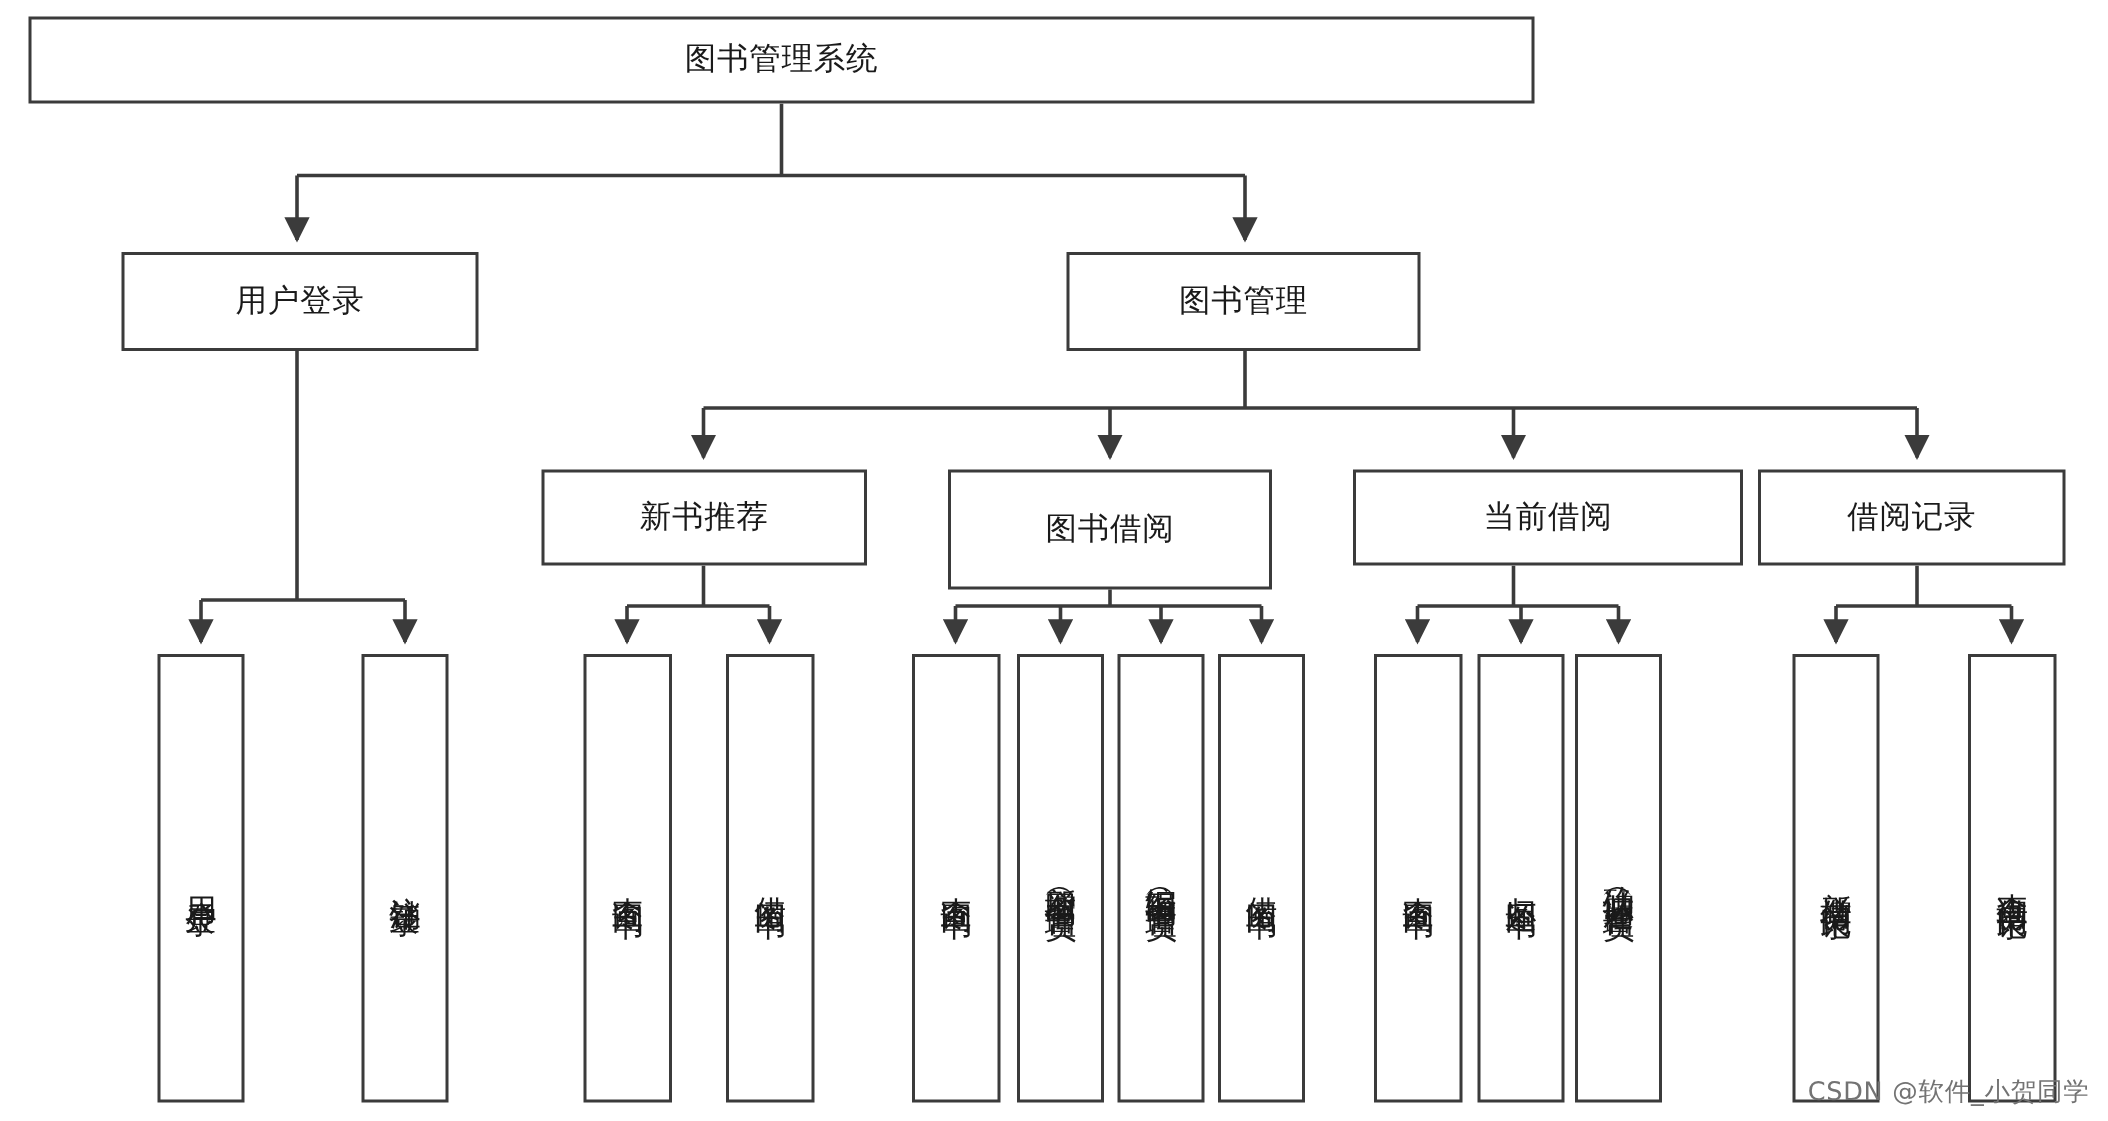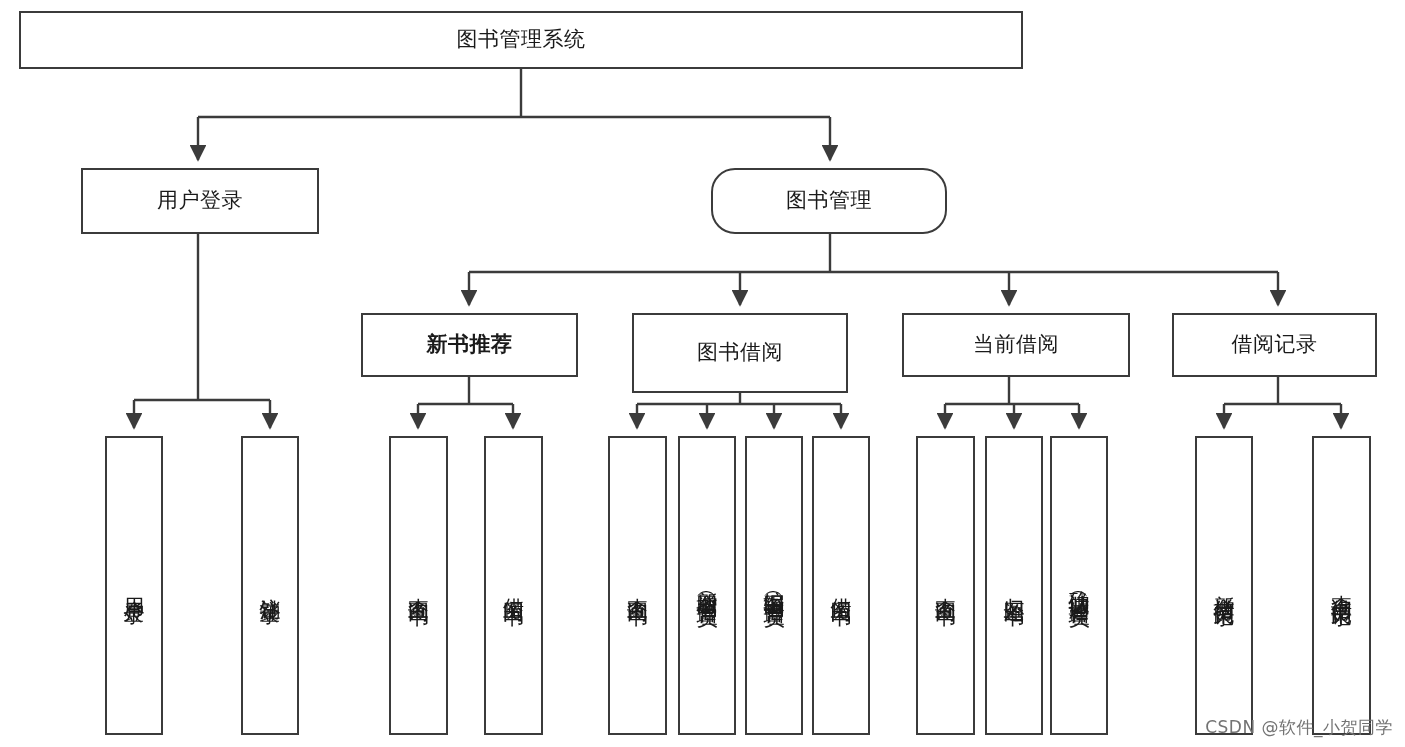--- a/index.html
+++ b/index.html
@@ -123,31 +123,31 @@
     </g>
   </svg>
 
   <div class="node h root" style="left: 19px; top: 11px; width: 1004px; height: 58px;">
     <span>图书管理系统</span>
   </div>
 
   <div class="node h" style="left: 81px; top: 168px; width: 238px; height: 66px;">
     <span>用户登录</span>
   </div>
-  <div class="node h" style="left: 711px; top: 168px; width: 236px; height: 66px; border-radius: 24px;">
+  <div class="node h" style="left: 711px; top: 168px; width: 236px; height: 66px;">
     <span>图书管理</span>
   </div>
 
-  <div class="node h" style="left: 361px; top: 313px; width: 217px; height: 64px; font-weight: bold;">
+  <div class="node h" style="left: 361px; top: 313px; width: 217px; height: 64px;">
     <span>新书推荐</span>
   </div>
   <div class="node h" style="left: 632px; top: 313px; width: 216px; height: 80px;">
     <span>图书借阅</span>
   </div>
-  <div class="node h" style="left: 902px; top: 313px; width: 228px; height: 64px;">
+  <div class="node h" style="left: 902px; top: 313px; width: 260px; height: 64px;">
     <span>当前借阅</span>
   </div>
   <div class="node h" style="left: 1172px; top: 313px; width: 205px; height: 64px;">
     <span>借阅记录</span>
   </div>
 
   <div class="node v" style="left: 105px; top: 436px; width: 58px; height: 299px;">
     <span class="vtext">用户登录</span>
   </div>
   <div class="node v" style="left: 241px; top: 436px; width: 58px; height: 299px;">

